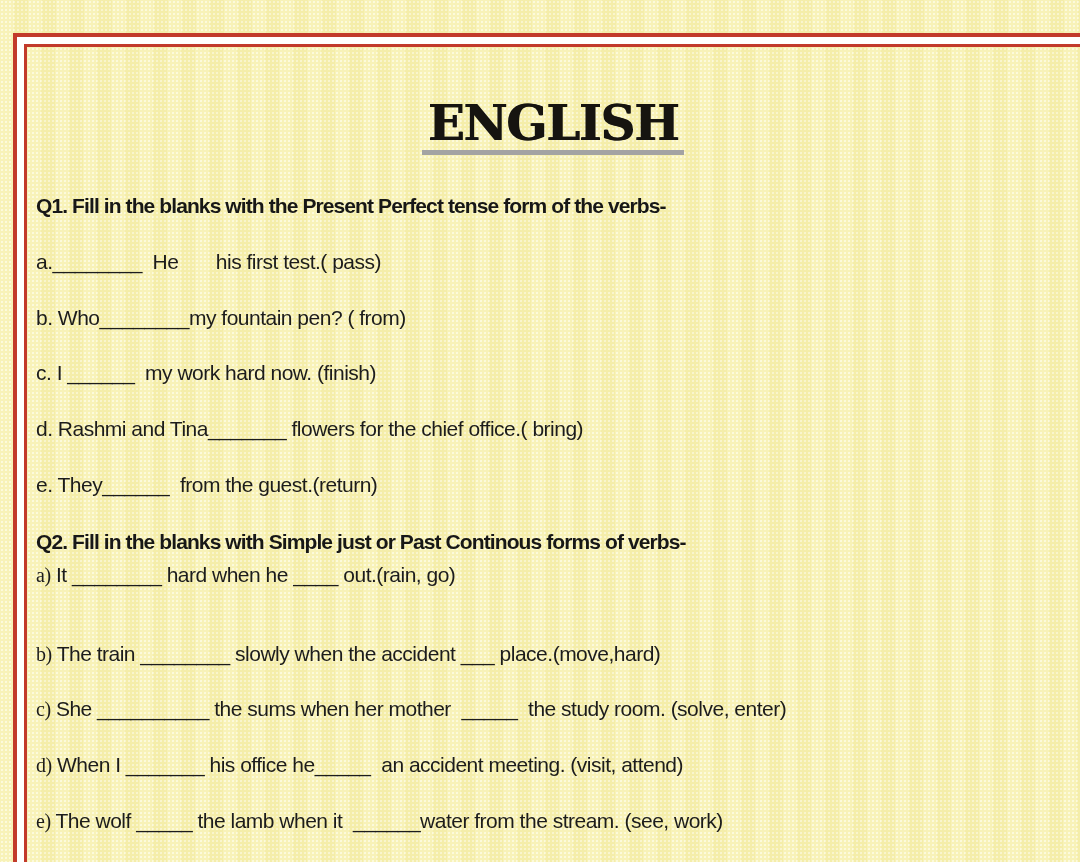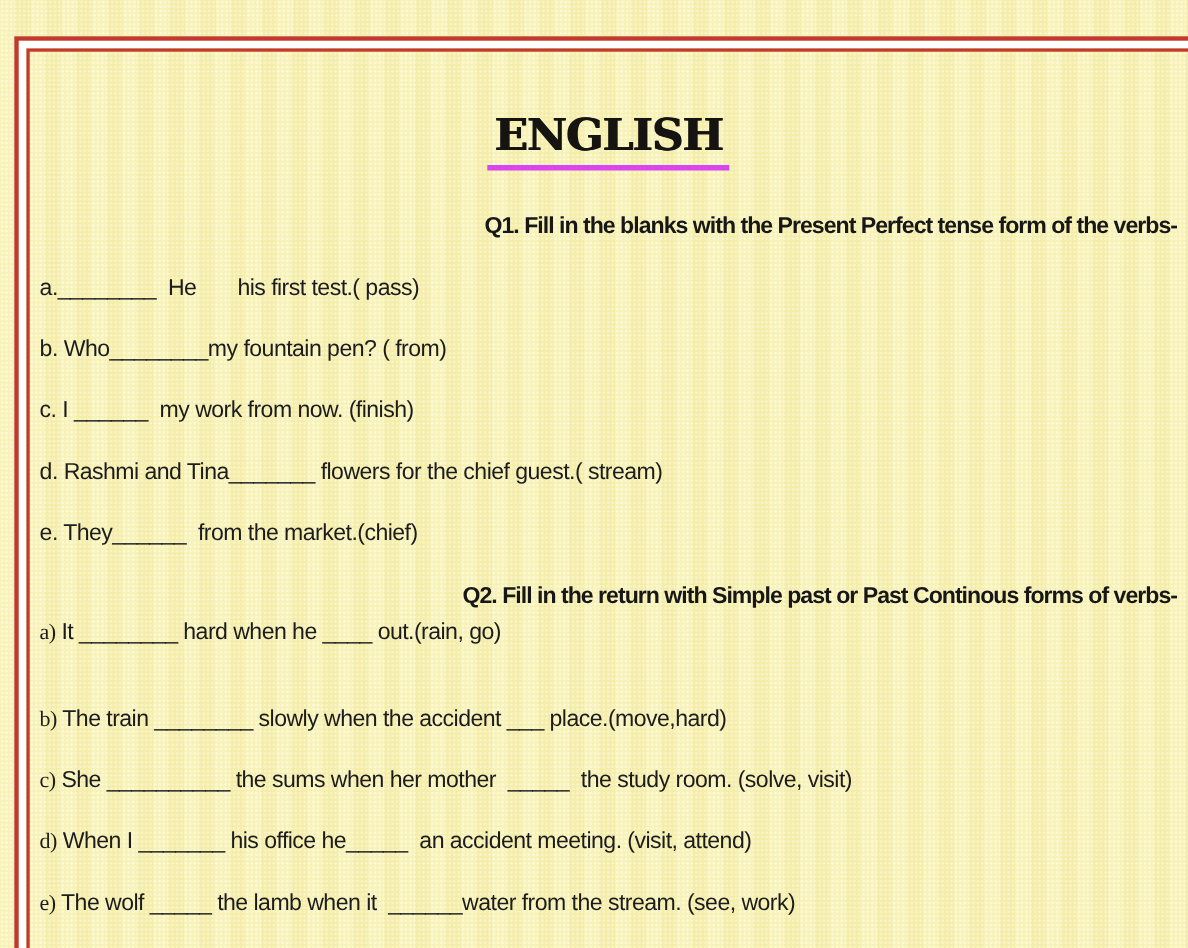--- a/index.html
+++ b/index.html
@@ -46,44 +46,43 @@
     left: 26px;
     right: 0;
     top: 100px;
     text-align: center;
     z-index: 5;
   }
   .title-text {
     display: inline-block;
     font-family: "DejaVu Serif", serif;
     font-weight: bold;
-    font-size: 40px;
+    font-size: 48px;
     line-height: 46px;
     letter-spacing: -1px;
     color: #161410;
-    border-bottom: 5px solid #d946ef;
+    border-bottom: 5px solid #a3a3a3;
     padding: 0 6px 4px 6px;
     text-shadow: 1px 0 0 #161410;
   }
   .line {
     position: absolute;
     left: 36px;
     right: 10px;
     z-index: 5;
     color: #1C1C1C;
     font-size: 21px;
     line-height: 26px;
     white-space: pre;
     letter-spacing: -0.5px;
   }
   .line.heading {
     font-weight: bold;
     letter-spacing: -0.9px;
     color: #171717;
-    text-align: right;
   }
   .marker-sans {
     font-family: "Liberation Sans", sans-serif;
     white-space: pre;
   }
   .marker-serif {
     font-family: "Liberation Serif", serif;
     font-size: 20px;
     white-space: pre;
   }
@@ -102,29 +101,29 @@
 <div class="title-wrap">
   <span class="title-text">ENGLISH</span>
 </div>
 
 <div class="line heading" style="top:193px">Q1. Fill in the blanks with the Present Perfect tense form of the verbs-</div>
 
 <div class="line" style="top:249px"><span class="marker-sans">a.</span><span class="txt">________  He       his first test.( pass)</span></div>
 
 <div class="line" style="top:305px"><span class="marker-sans">b.</span><span class="txt"> Who________my fountain pen? ( from)</span></div>
 
-<div class="line" style="top:360px"><span class="marker-sans">c.</span><span class="txt"> I ______  my work from now. (finish)</span></div>
+<div class="line" style="top:360px"><span class="marker-sans">c.</span><span class="txt"> I ______  my work hard now. (finish)</span></div>
 
-<div class="line" style="top:416px"><span class="marker-sans">d.</span><span class="txt"> Rashmi and Tina_______ flowers for the chief guest.( stream)</span></div>
+<div class="line" style="top:416px"><span class="marker-sans">d.</span><span class="txt"> Rashmi and Tina_______ flowers for the chief office.( bring)</span></div>
 
-<div class="line" style="top:472px"><span class="marker-sans">e.</span><span class="txt"> They______  from the market.(chief)</span></div>
+<div class="line" style="top:472px"><span class="marker-sans">e.</span><span class="txt"> They______  from the guest.(return)</span></div>
 
-<div class="line heading" style="top:529px">Q2. Fill in the return with Simple past or Past Continous forms of verbs-</div>
+<div class="line heading" style="top:529px">Q2. Fill in the blanks with Simple just or Past Continous forms of verbs-</div>
 
 <div class="line" style="top:562px"><span class="marker-serif">a)</span><span class="txt"> It ________ hard when he ____ out.(rain, go)</span></div>
 
 <div class="line" style="top:641px"><span class="marker-serif">b)</span><span class="txt"> The train ________ slowly when the accident ___ place.(move,hard)</span></div>
 
-<div class="line" style="top:696px"><span class="marker-serif">c)</span><span class="txt"> She __________ the sums when her mother  _____  the study room. (solve, visit)</span></div>
+<div class="line" style="top:696px"><span class="marker-serif">c)</span><span class="txt"> She __________ the sums when her mother  _____  the study room. (solve, enter)</span></div>
 
 <div class="line" style="top:752px"><span class="marker-serif">d)</span><span class="txt"> When I _______ his office he_____  an accident meeting. (visit, attend)</span></div>
 
 <div class="line" style="top:808px"><span class="marker-serif">e)</span><span class="txt"> The wolf _____ the lamb when it  ______water from the stream. (see, work)</span></div>
 
 </body></html>

